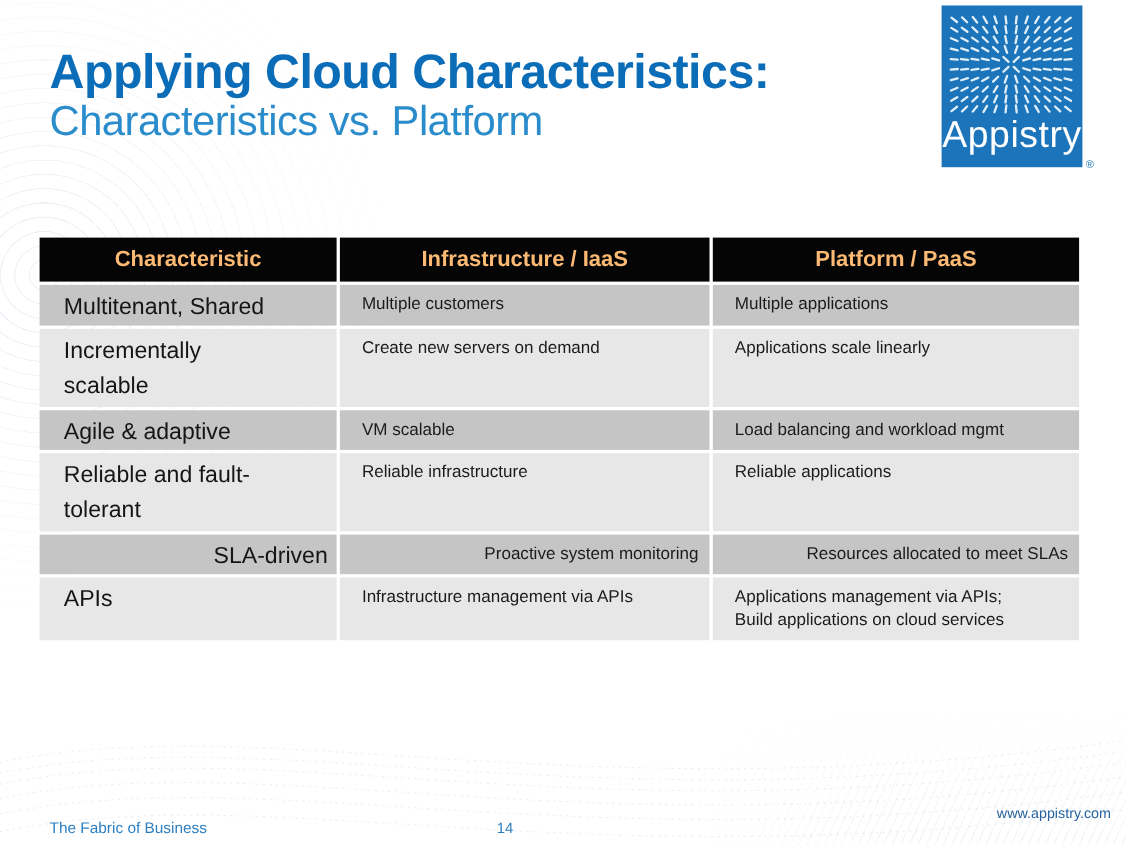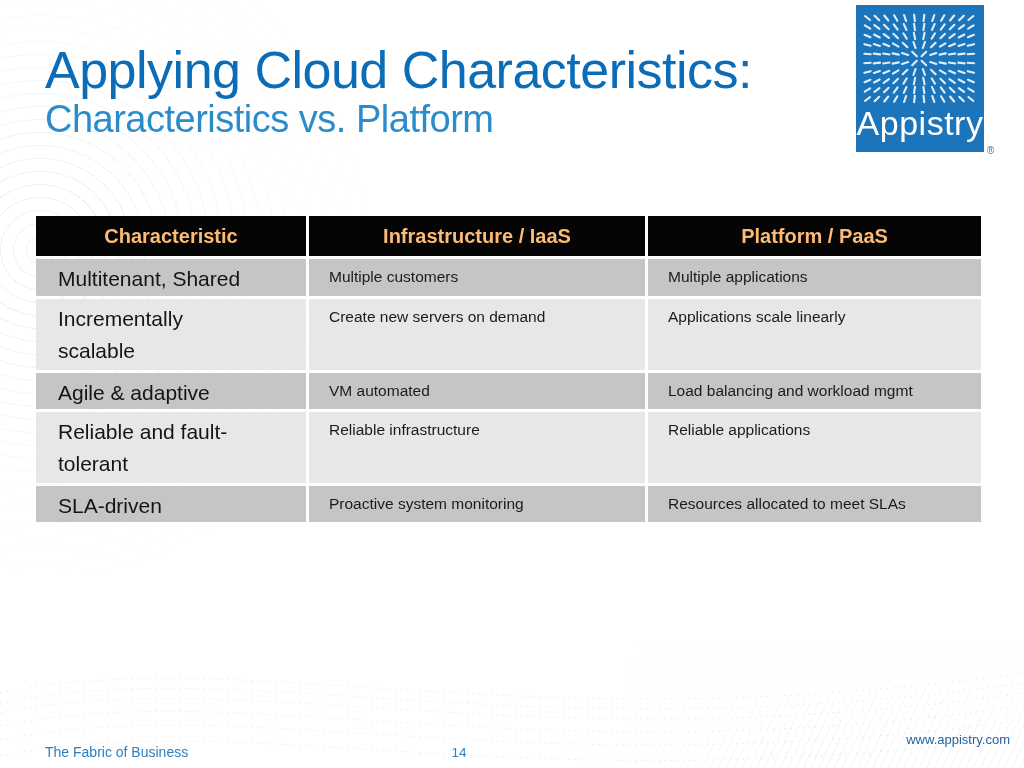--- a/index.html
+++ b/index.html
@@ -36,21 +36,21 @@
     pointer-events:none;
   }
   .bottom-texture::after{
     content:"";position:absolute;inset:0;
     background:linear-gradient(to left, rgba(255,255,255,0) 0 55%, #fff 100%),
                linear-gradient(to top, rgba(255,255,255,.1), #fff 92%);
   }
   .waves{position:absolute;left:0;bottom:0;width:1024px;height:130px;pointer-events:none;}
   
   .title-block{position:absolute;left:45px;top:42px;}
-  .title-line1{font-size:52px;font-weight:normal;color:var(--title_primary);line-height:1.08;letter-spacing:-0.5px;}
+  .title-line1{font-size:44px;font-weight:bold;color:var(--title_primary);line-height:1.08;letter-spacing:-0.5px;}
   .title-line2{font-size:38px;font-weight:normal;color:var(--title_secondary);line-height:1.12;letter-spacing:-0.5px;}
   
   .logo-box{position:absolute;left:856px;top:5px;width:128px;height:147px;background:var(--logo_blue);}
   .logo-wordmark{position:absolute;left:0;bottom:9px;width:100%;text-align:center;
     color:#fff;font-size:34px;font-weight:normal;letter-spacing:0.5px;}
   .logo-reg{position:absolute;left:987px;top:145px;font-size:10px;color:var(--logo_blue);}
   
   table.compare{
     position:absolute;left:33px;top:213px;
     border-collapse:separate;border-spacing:3px;table-layout:fixed;
@@ -67,21 +67,21 @@
     font-size:21px;color:#151515;padding:4px 8px 0 22px;line-height:1.52;
   }
   table.compare td.char-cell span{display:inline-block;max-width:190px;}
   table.compare td.paas-cell span{display:inline-block;max-width:280px;}
   tr.dark td{background:var(--row_dark);}
   tr.light td{background:var(--row_light);}
   tbody tr:nth-child(1){height:37px;margin-top:41px;}
   tbody tr:nth-child(2){height:71px;border-radius:19px;}
   tbody tr:nth-child(3){height:36px;}
   tbody tr:nth-child(4){height:71px;}
-  tbody tr:nth-child(5){height:36px;}
+  tbody tr:nth-child(5){height:36px;text-align:right;}
   tbody tr:nth-child(6){height:57px;}
   tbody tr:nth-child(7){height:54px;}
   
   .footer-left{position:absolute;left:45px;top:744px;font-size:14px;color:var(--footer_blue);}
   .footer-page{position:absolute;left:0;top:745px;width:918px;text-align:center;
     font-size:13.5px;color:var(--footer_blue);}
   .footer-url{position:absolute;right:14px;top:712px;font-size:13px;color:var(--footer_url);margin-top:20px;}
 </style>
 </head>
 <body>
@@ -250,31 +250,36 @@
         <td class="iaas-cell"><span>Multiple customers</span></td>
         <td class="paas-cell"><span>Multiple applications</span></td>
       </tr>
       <tr class="light">
         <td class="char-cell"><span>Incrementally scalable</span></td>
         <td class="iaas-cell"><span>Create new servers on demand</span></td>
         <td class="paas-cell"><span>Applications scale linearly</span></td>
       </tr>
       <tr class="dark">
         <td class="char-cell"><span>Agile &amp; adaptive</span></td>
-        <td class="iaas-cell"><span>VM automated</span></td>
+        <td class="iaas-cell"><span>VM scalable</span></td>
         <td class="paas-cell"><span>Load balancing and workload mgmt</span></td>
       </tr>
       <tr class="light">
         <td class="char-cell"><span>Reliable and fault-tolerant</span></td>
         <td class="iaas-cell"><span>Reliable infrastructure</span></td>
         <td class="paas-cell"><span>Reliable applications</span></td>
       </tr>
       <tr class="dark">
         <td class="char-cell"><span>SLA-driven</span></td>
         <td class="iaas-cell"><span>Proactive system monitoring</span></td>
         <td class="paas-cell"><span>Resources allocated to meet SLAs</span></td>
       </tr>
+      <tr class="light">
+        <td class="char-cell"><span>APIs</span></td>
+        <td class="iaas-cell"><span>Infrastructure management via APIs</span></td>
+        <td class="paas-cell"><span>Applications management via APIs; Build applications on cloud services</span></td>
+      </tr>
     </tbody>
 </table>
 
 <div class="footer-left">The Fabric of Business</div>
 <div class="footer-page">14</div>
 <div class="footer-url">www.appistry.com</div>
 
 </body></html>

